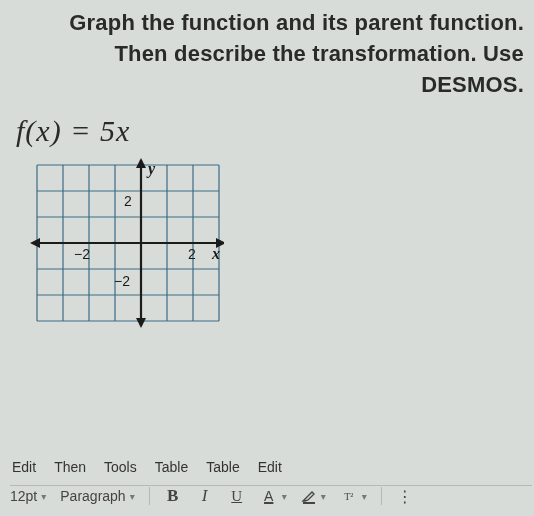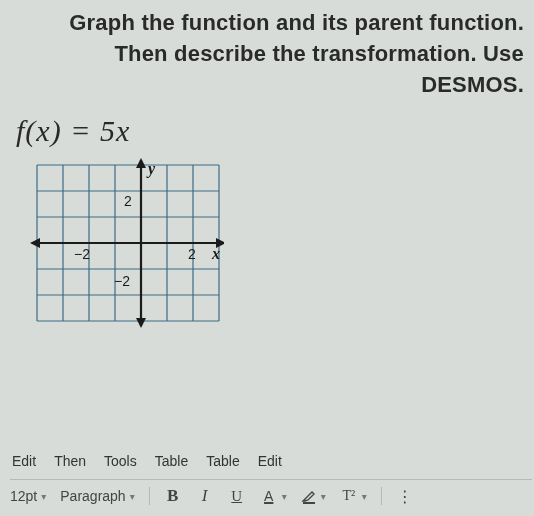--- a/index.html
+++ b/index.html
@@ -50,32 +50,31 @@
     color: #333;
     padding: 4px 2px 10px 2px;
   }
   .menubar span { cursor: default; }
   .toolbar {
     display: flex;
     align-items: center;
     gap: 14px;
     font-size: 14px;
     color: #444;
-    padding-top: 6px;
     border-top: 1px solid #b5bab5;
   }
   .dd { display: inline-flex; align-items: center; gap: 4px; }
   .chev { font-size: 10px; color: #777; }
   .sep { width: 1px; height: 18px; background: #b5bab5; }
   .tool { display: inline-flex; align-items: center; justify-content: center; min-width: 18px; height: 20px; }
   .bold { font-weight: 700; font-family: "Times New Roman", serif; font-size: 17px; }
   .ital { font-style: italic; font-family: "Times New Roman", serif; font-size: 17px; }
   .under { text-decoration: underline; font-family: "Times New Roman", serif; font-size: 15px; }
   .color-a { text-decoration: underline; text-decoration-thickness: 2px; }
-  .supbtn { font-family: "Times New Roman", serif; font-size: 14px; }
+  .supbtn { font-family: "Times New Roman", serif; font-size: 10px; }
   .kebab { font-size: 16px; letter-spacing: 0; }
 </style>
 </head>
 <body>
 
 <div class="prompt">Graph the function and its parent function. Then describe the transformation. Use DESMOS.</div>
 
 <div class="formula">f(x) = 5x</div>
 
 <div class="graph-wrap">

